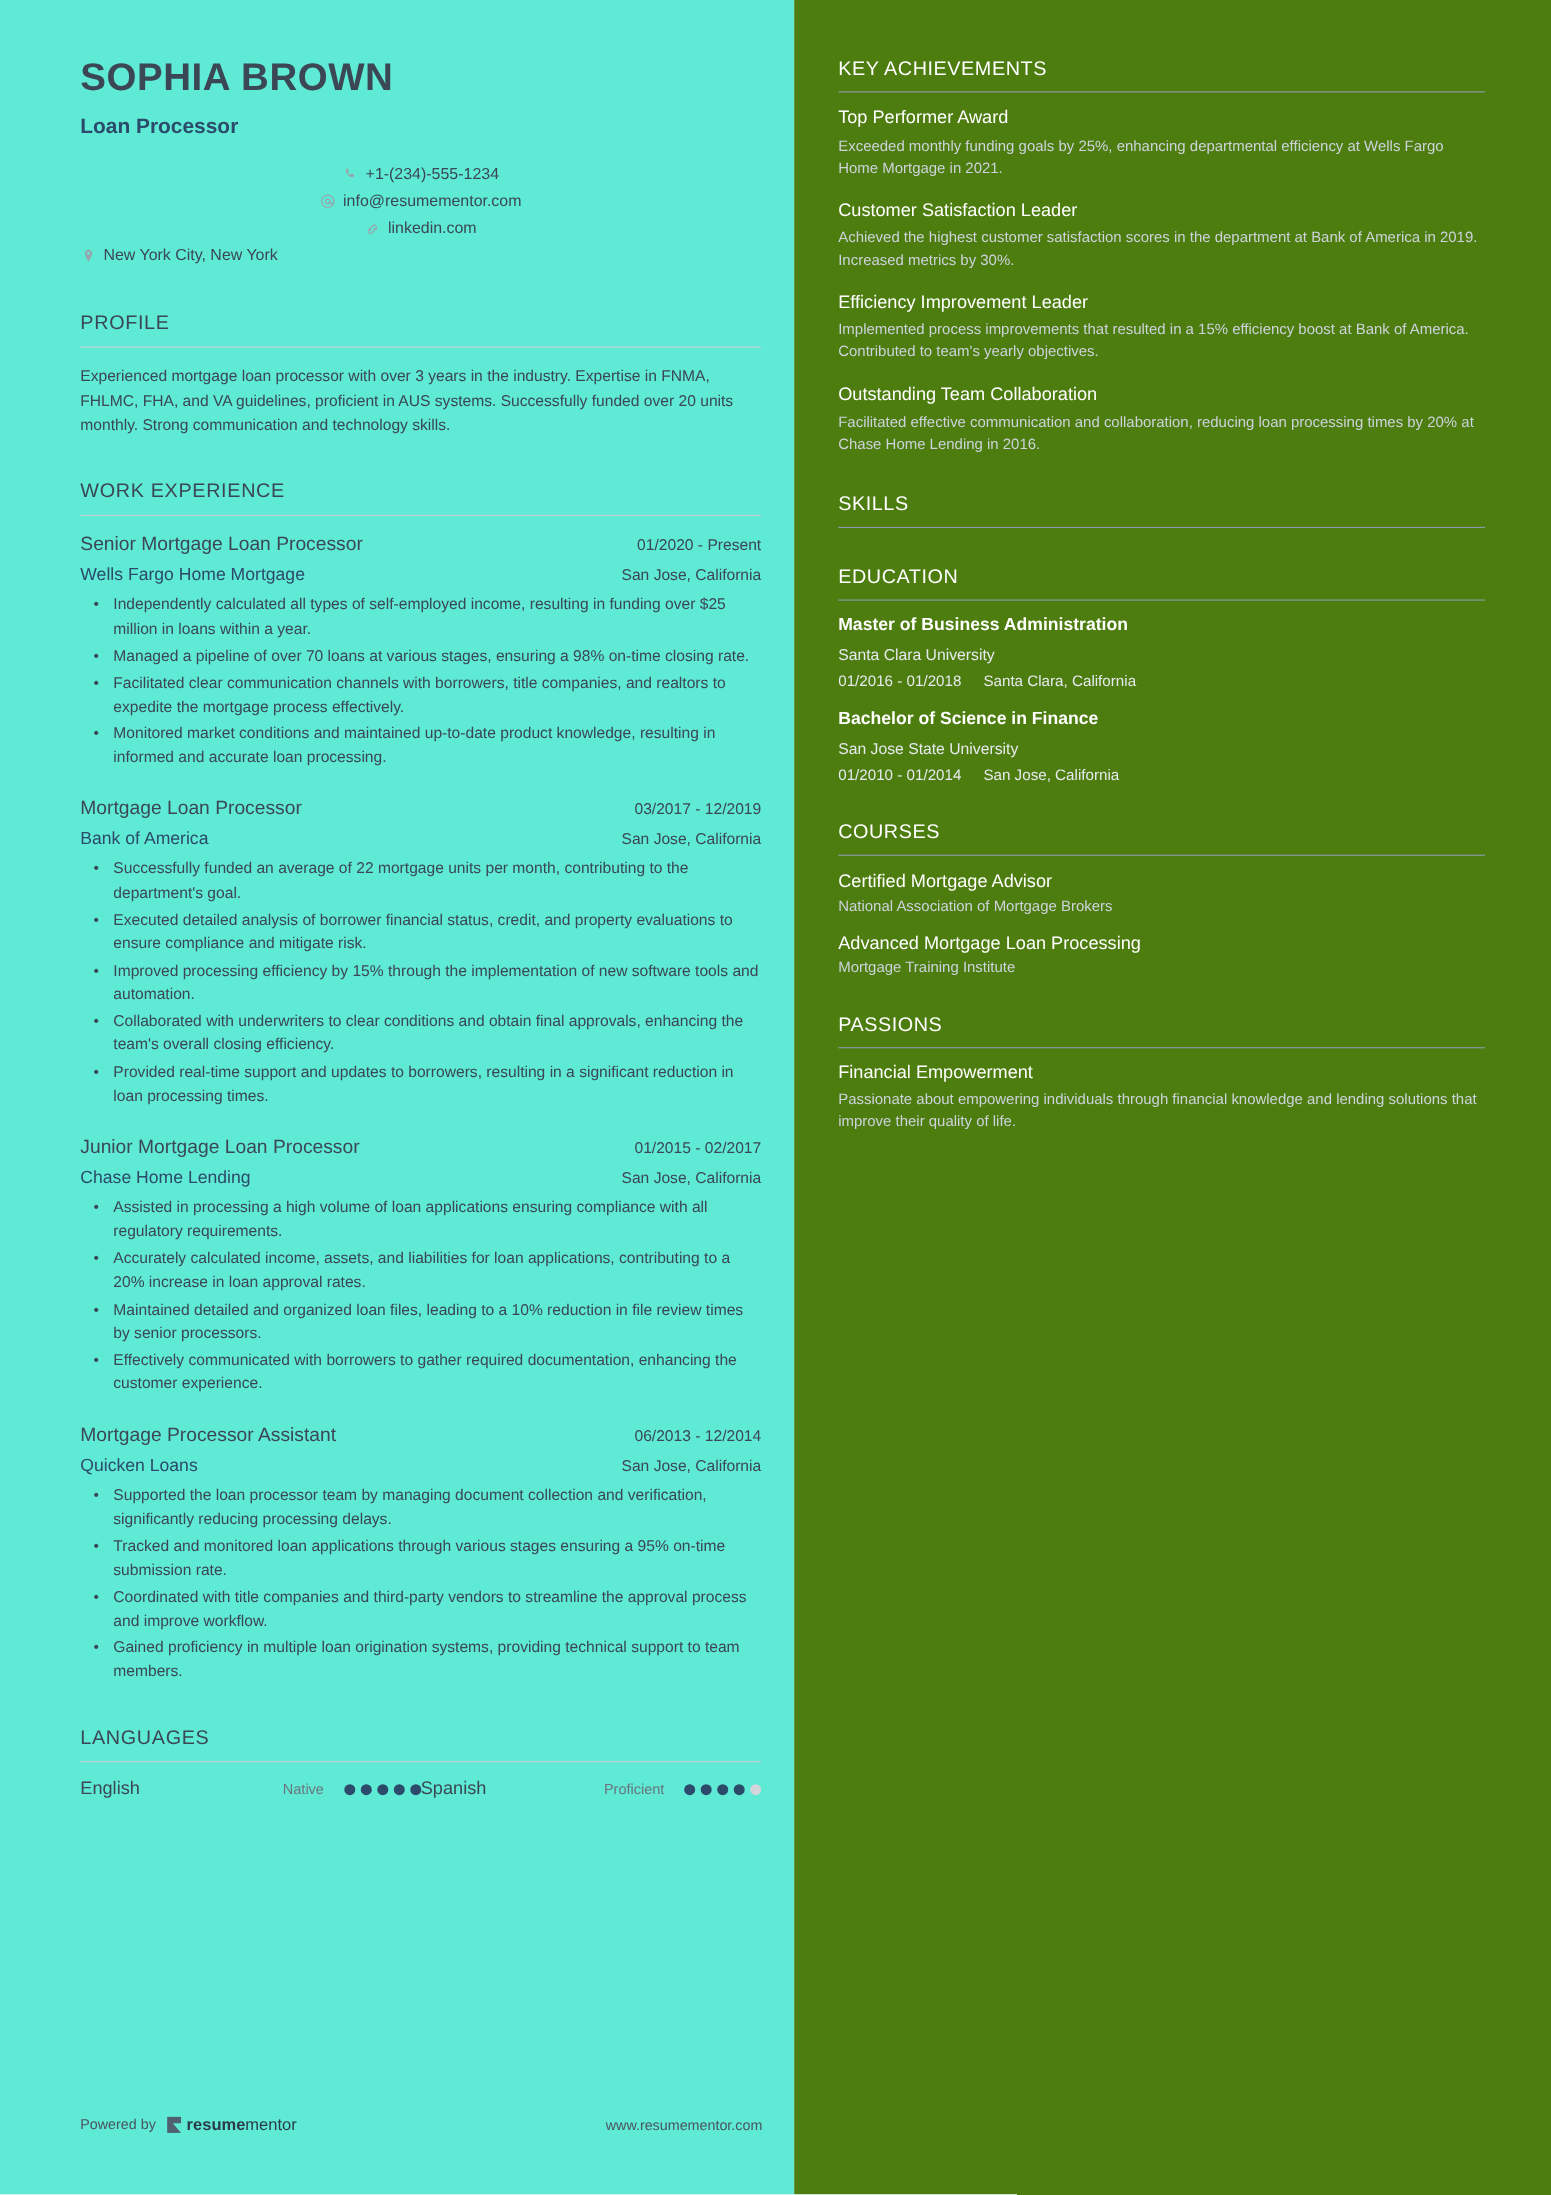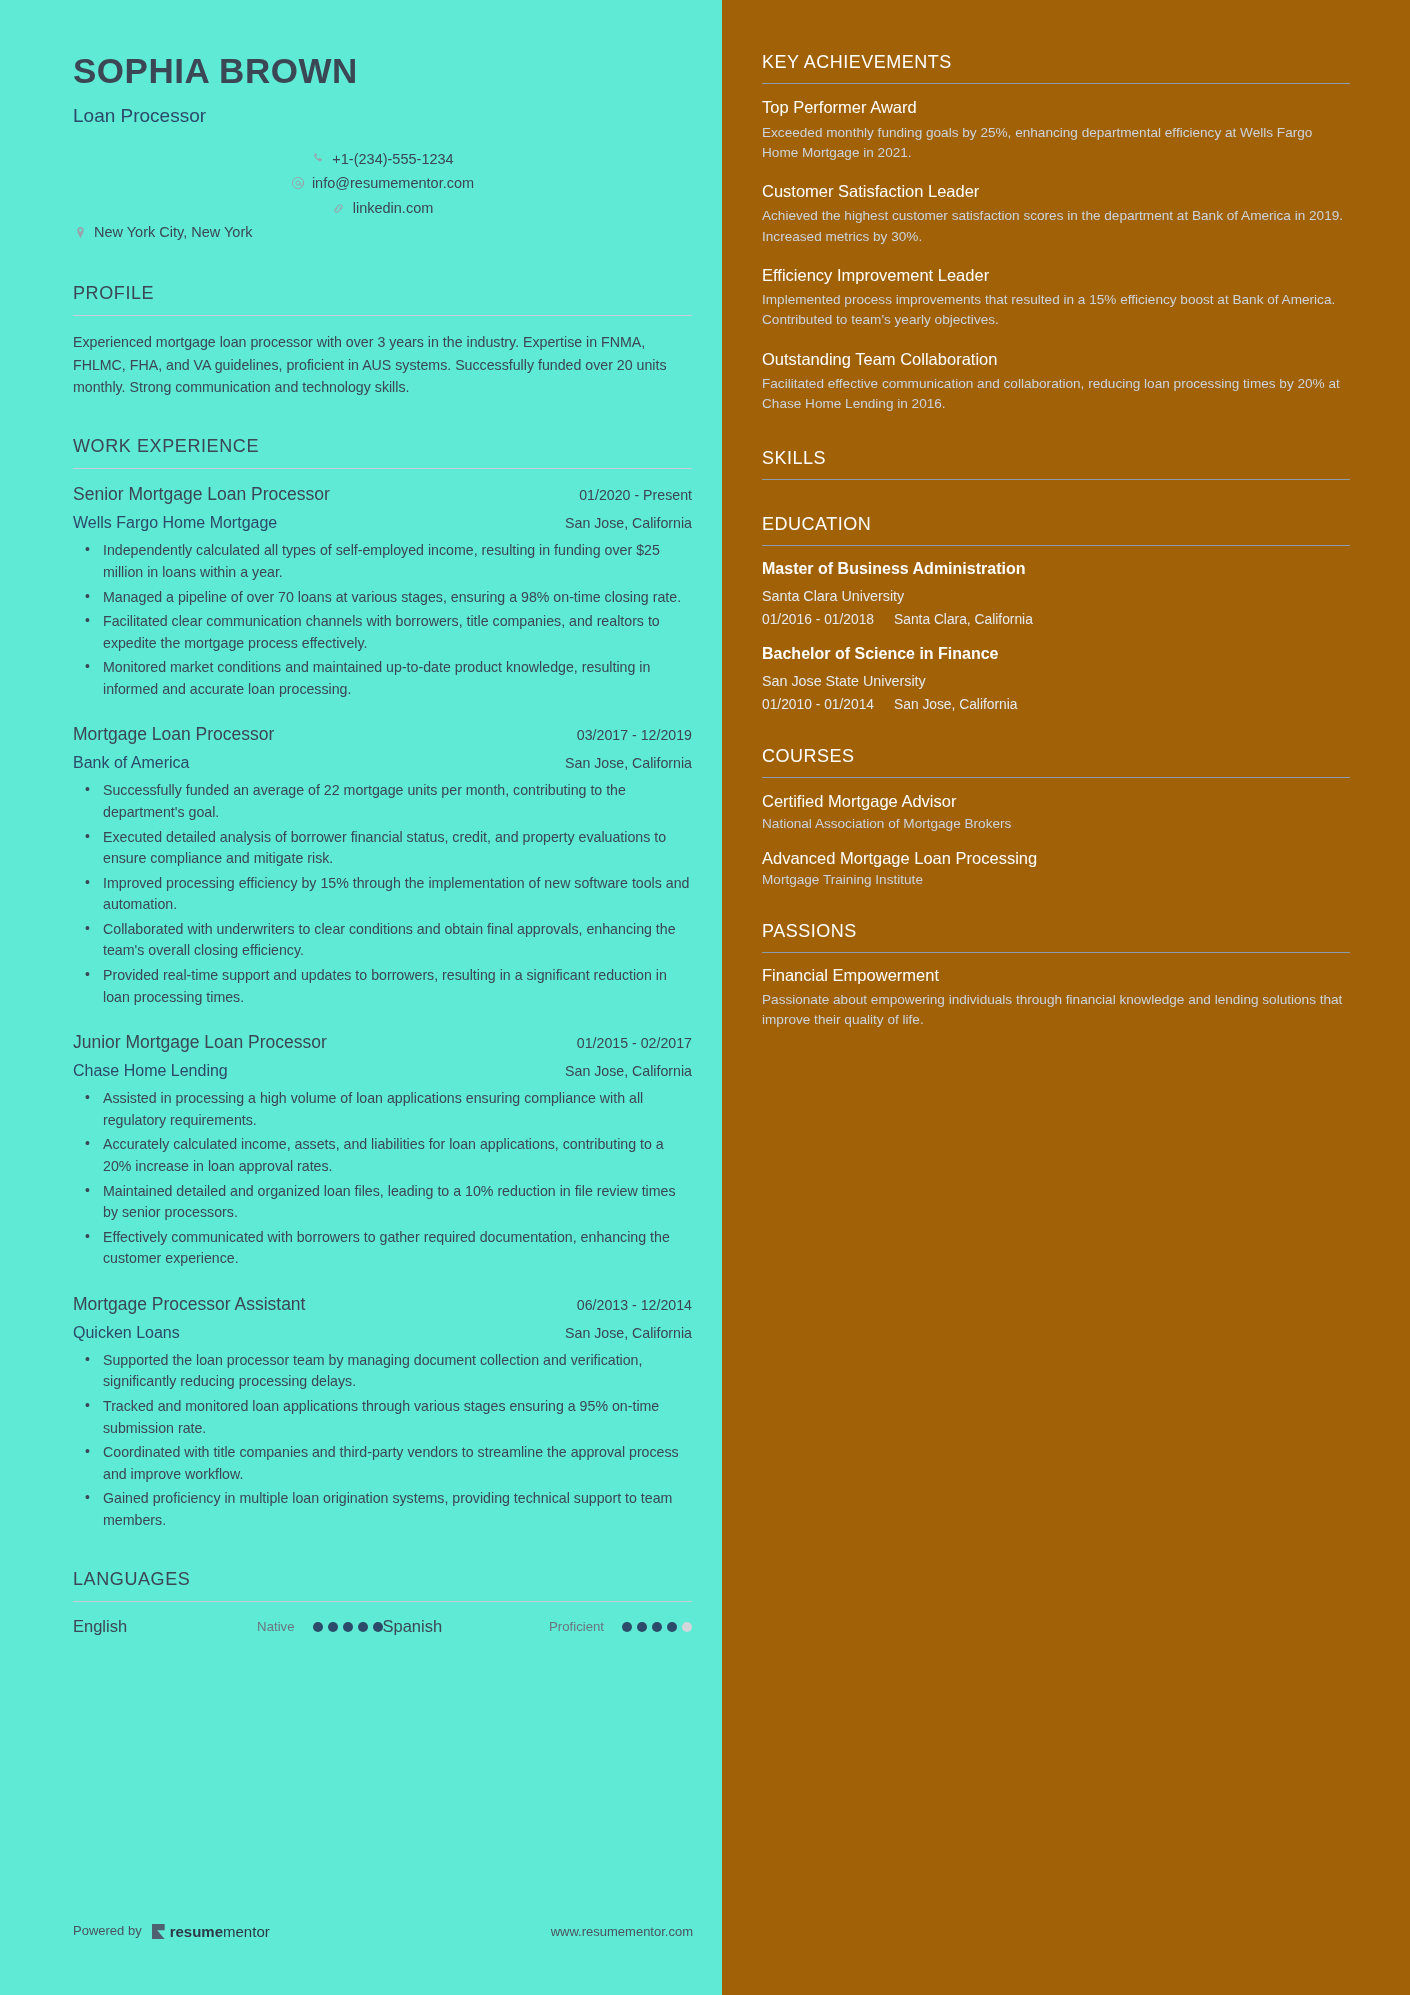--- a/index.html
+++ b/index.html
@@ -28,21 +28,21 @@
     font-size: 35px;
     font-weight: bold;
     letter-spacing: 0.5px;
     color: #3b4754;
     line-height: 1.1;
     margin-bottom: 14px;
   }
   .job-title {
     font-size: 19px;
     color: #2c4a69;
-    font-weight: normal;
+    font-weight: bold;
     margin-bottom: 20px;
   }
   .contact-row {
     display: flex;
     flex-wrap: wrap;
     align-items: center;
     gap: 0 22px;
     font-size: 14.5px;
     color: #3b4754;
     line-height: 1.7;
@@ -186,21 +186,21 @@
     display: inline-block;
     width: 13px; height: 15px;
     background: #4f6070;
     clip-path: polygon(0 0, 100% 0, 100% 42%, 42% 42%, 100% 100%, 0 100%);
   }
   .brand b { font-weight: bold; }
 
   
   .side-col {
     width: 688px;
-    background: #a16207;
+    background: #4d7c0f;
     color: #ffffff;
     padding: 52px 60px 0 40px;
   }
   .side-inner { padding-left: 0; }
   .s-section { margin-top: 34px; }
   .s-section:first-child { margin-top: 0; }
   .s-head {
     font-size: 18px;
     letter-spacing: 0.5px;
     color: #ffffff;

